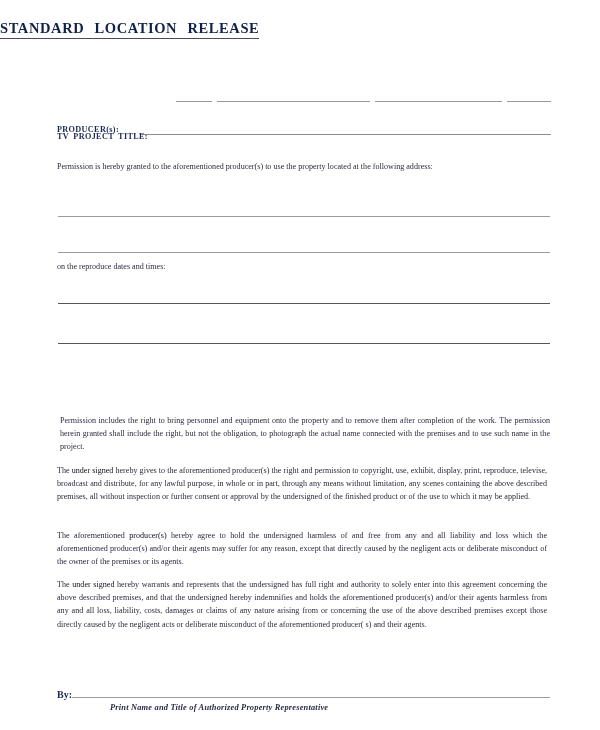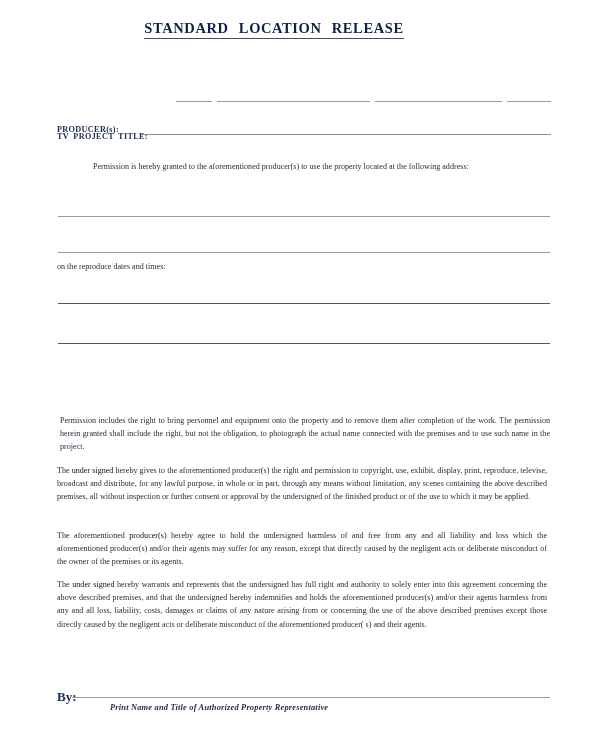--- a/index.html
+++ b/index.html
@@ -22,21 +22,20 @@
     background: #fff;
     box-sizing: border-box;
   }
 
   
   .doc-title {
     position: absolute;
     left: 0;
     top: 20px;
     width: 548px;
-    text-align: center;
     font-size: 14.5px;
     font-weight: bold;
     letter-spacing: 0.6px;
     word-spacing: 6px;
     color: #11224a;
   }
   .doc-title .inner {
     display: inline-block;
     border-bottom: 1.6px solid #4a4a5a;
     padding-bottom: 1px;
@@ -95,21 +94,21 @@
     border-top: 1.1px solid #9a9a9e;
     height: 0;
   }
   .seg-row .gap {
     width: 5px;
   }
 
   
   .sig-label {
     position: absolute;
-    font-size: 13px;
+    font-size: 10px;
     font-weight: bold;
     color: #1b2a55;
   }
   .sig-caption {
     position: absolute;
     font-size: 8.4px;
     font-style: italic;
     font-weight: bold;
     color: #2b2b46;
     letter-spacing: 0.2px;
@@ -132,21 +131,21 @@
     <div class="seg" style="width:154px;"></div>
     <div class="gap"></div>
     <div class="seg" style="width:127px;"></div>
     <div class="gap"></div>
     <div class="seg" style="width:44px;"></div>
   </div>
 
   <div class="field-row" style="left:57px; top:125px;">PRODUCER(s):</div>
   <div class="rule mid" style="left:141px; top:134px; width:410px;"></div>
 
-  <div class="para" style="left:57px; top:160px; width:486px;margin-left:36px;">Permission is hereby granted to the aforementioned producer(s) to use the property located at the following address:</div>
+  <div class="para" style="left:57px; top:160px; width:486px;">Permission is hereby granted to the aforementioned producer(s) to use the property located at the following address:</div>
 
   <div class="rule thin" style="left:58px; top:216px; width:492px;"></div>
   <div class="rule thin" style="left:58px; top:252px; width:492px;"></div>
 
   <div class="line-text" style="left:57px; top:262px;">on the reproduce dates and times:</div>
 
   <div class="rule thick" style="left:58px; top:303px; width:492px;"></div>
   <div class="rule thick" style="left:58px; top:343px; width:492px;"></div>
 
 

